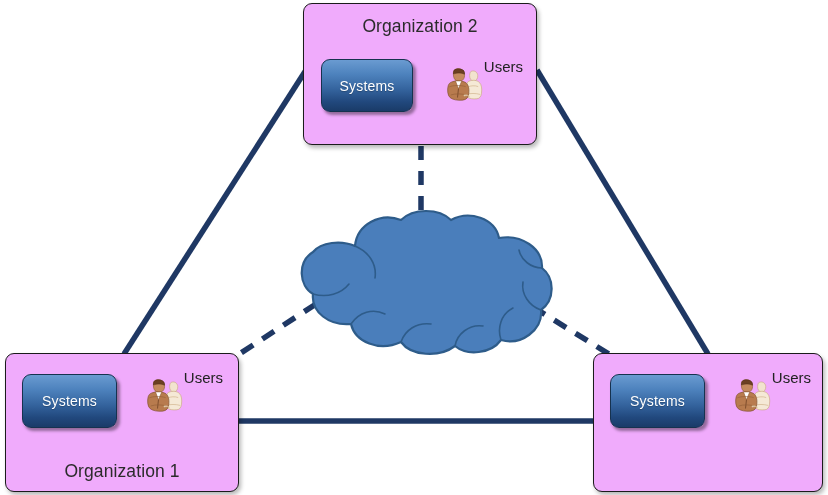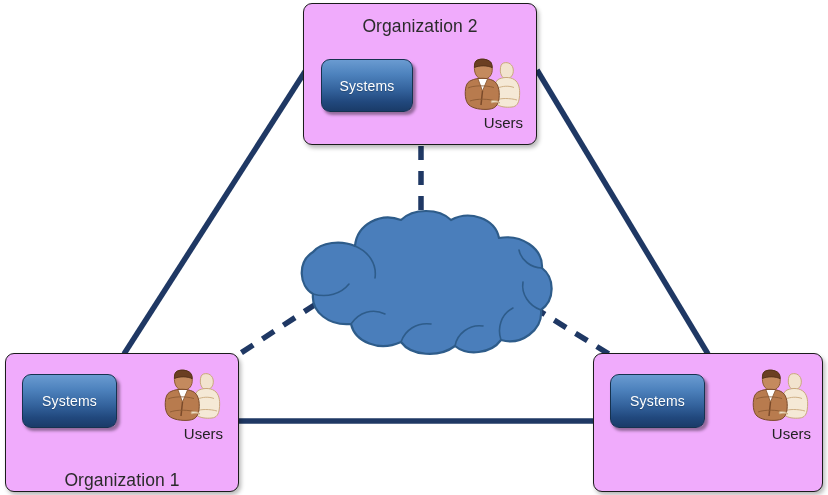--- a/index.html
+++ b/index.html
@@ -43,21 +43,21 @@
     position: absolute;
     left: 0;
     width: 100%;
     text-align: center;
     font-size: 17.5px;
     color: #2b2b2b;
     letter-spacing: 0.1px;
     white-space: nowrap;
   }
   .org-title.top    { top: 12px; }
-  .org-title.bottom { bottom: 0; }
+  .org-title.bottom { bottom: 9px; }
 
   
   .systems-box {
     position: absolute;
     border-radius: 9px;
     border: 1.4px solid #16324f;
     background: linear-gradient(to bottom,
                 #6a9bd1 0%,
                 #4d82bd 28%,
                 #34639d 58%,
@@ -74,22 +74,22 @@
     font-size: 14px;
     letter-spacing: 0.2px;
     text-shadow: 0 1px 1px rgba(0,0,0,0.25);
     white-space: nowrap;
   }
 
   
   .users-group {
     position: absolute;
     display: flex;
-    flex-direction: column;
-    align-items: flex-end;
+    flex-direction: row;
+    align-items: flex-start;
   }
   .users-icon {
     display: block;
   }
   .users-label {
     font-size: 15px;
     color: #222222;
     margin-top: 1px;
     white-space: nowrap;
   }

